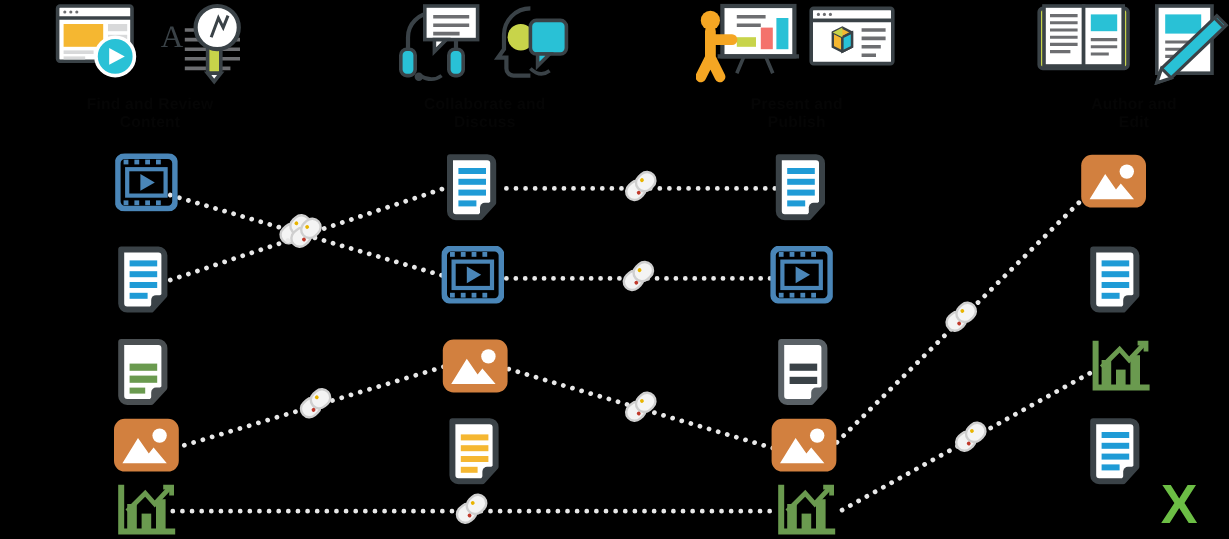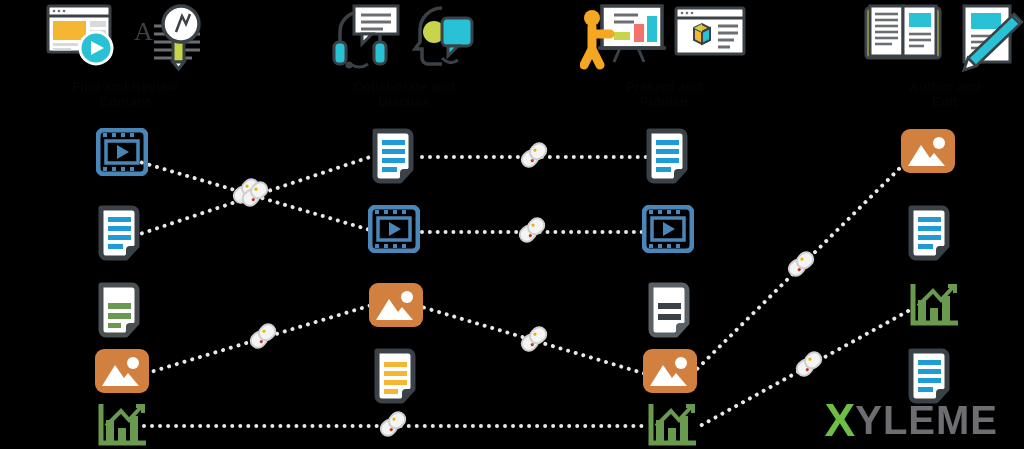--- a/index.html
+++ b/index.html
@@ -451,16 +451,15 @@
             <rect x="12" y="12" width="23" height="5"></rect>
             <rect x="12" y="21" width="23" height="5"></rect>
             <rect x="12" y="30" width="23" height="5"></rect>
             <rect x="12" y="39" width="15" height="5"></rect>
           </g>
         </svg></div>
     </div>
 
   <div class="logo">
     <span class="logo-x">X</span>
-    <span class="logo-rest">YLEME</span>
   </div>
 
 </div>
 
 </body></html>

